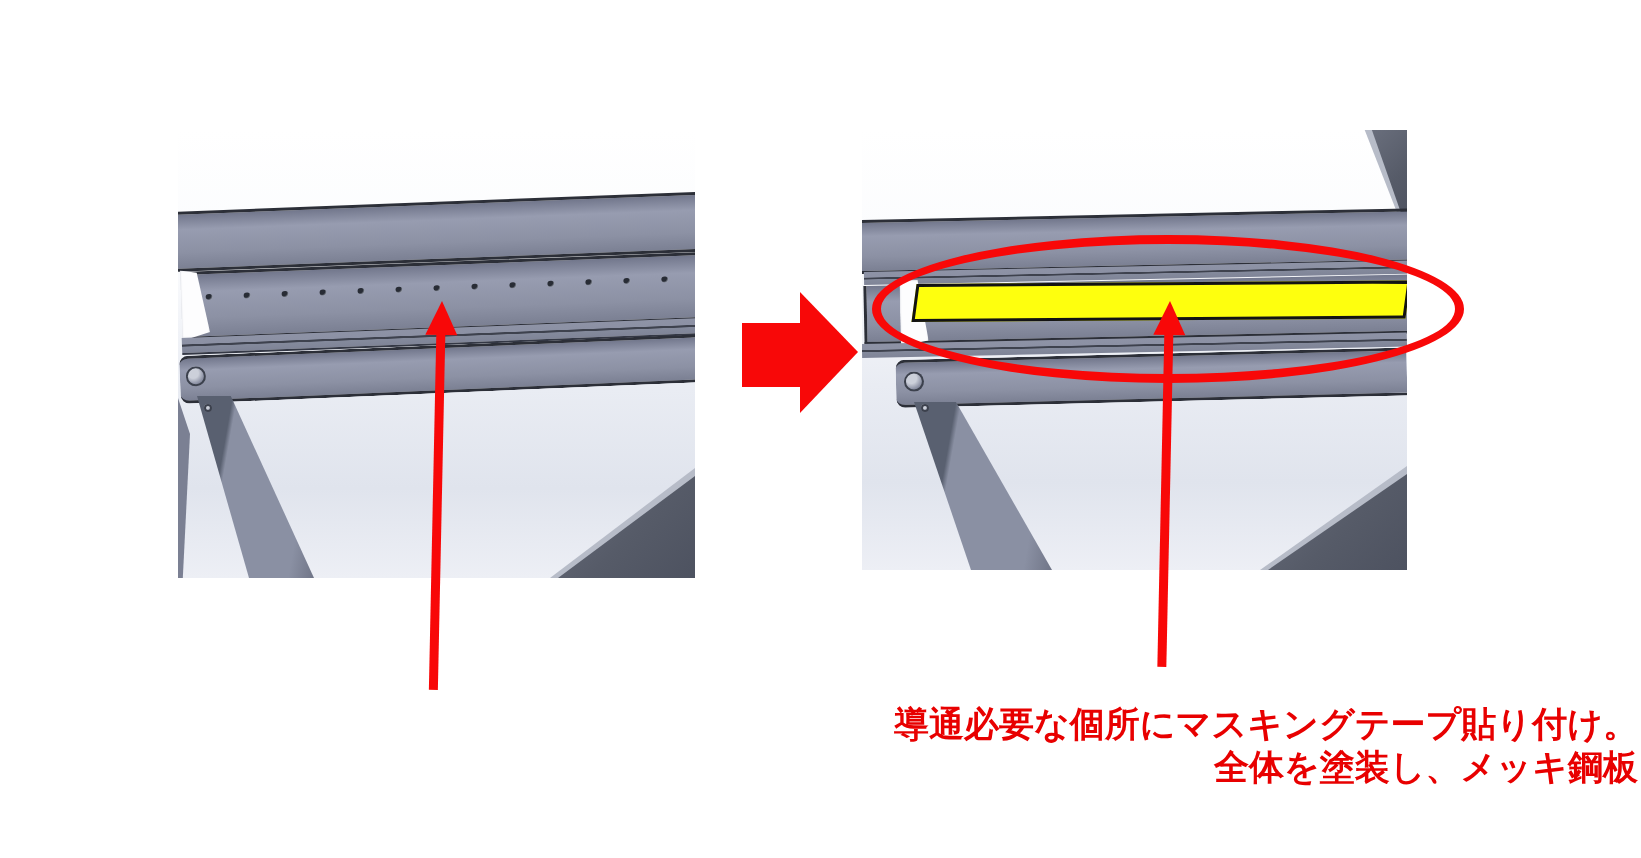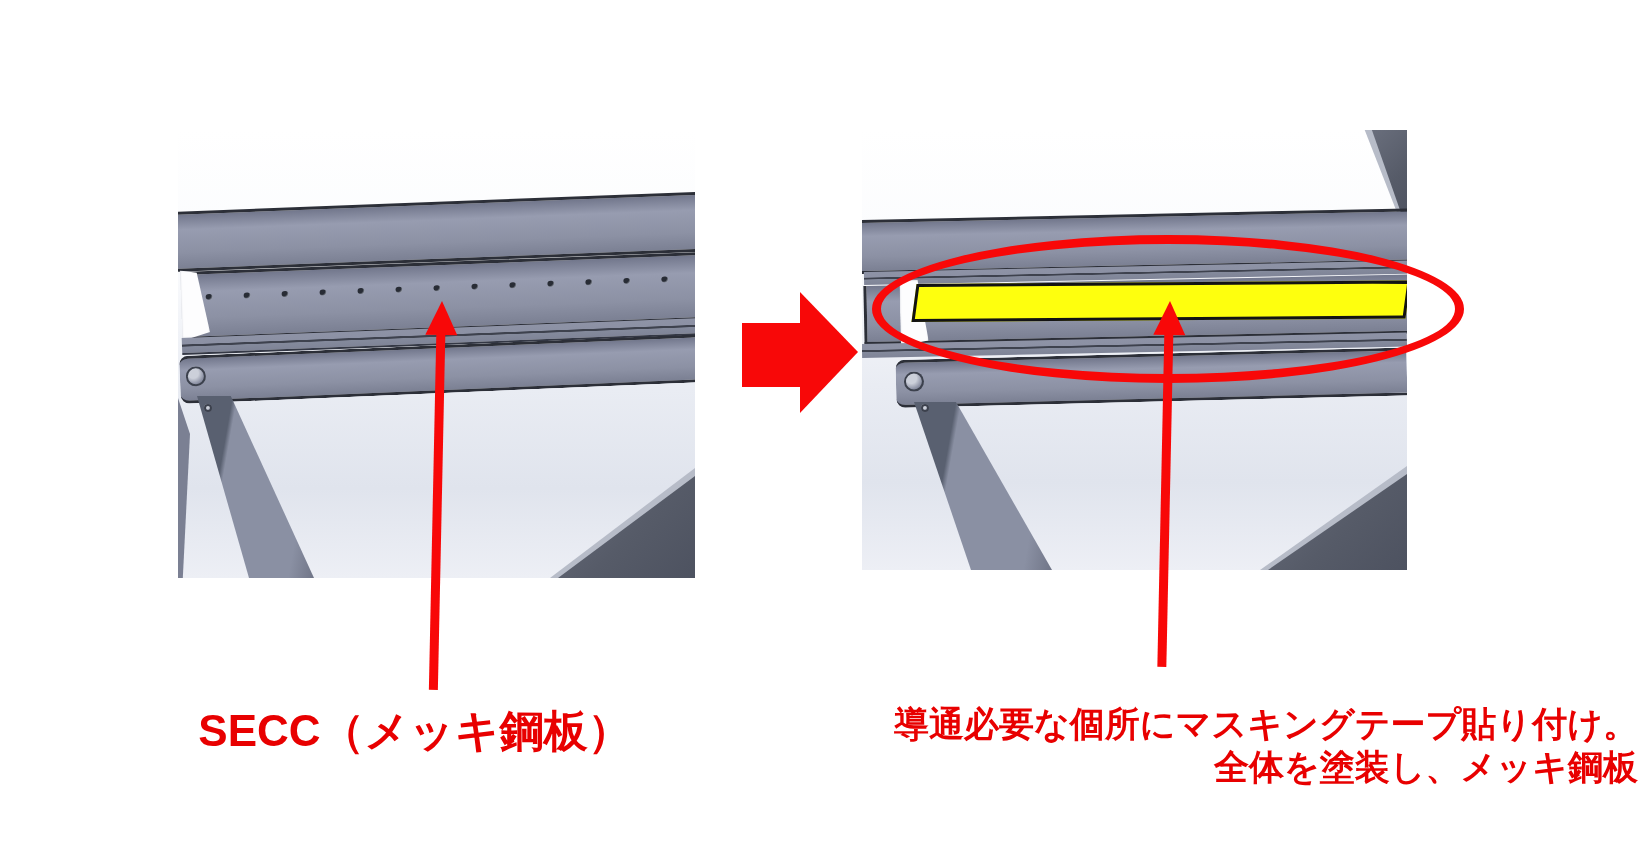--- a/index.html
+++ b/index.html
@@ -132,20 +132,19 @@
   <div class="arrow-group" style="left:426px;top:301px;width:32px;height:389px;transform:rotate(1.2deg);transform-origin:50% 0;">
     <div class="tri-up abs" style="left:0;top:0;"></div>
     <div class="arrow-line" style="left:11px;top:32px;width:9px;height:357px;"></div>
   </div>
 
   <div class="arrow-group" style="left:1154px;top:301px;width:32px;height:366px;transform:rotate(1.2deg);transform-origin:50% 0;">
     <div class="tri-up abs" style="left:0;top:0;"></div>
     <div class="arrow-line" style="left:11px;top:32px;width:9px;height:334px;"></div>
   </div>
 
-  <div class="abs caption" id="label-left">SECC（メッキ鋼板）</div>
 
   <div class="abs caption" id="caption-right">
     <div>導通必要な個所にマスキングテープ貼り付け。</div>
     <div>全体を塗装し、メッキ鋼板</div>
   </div>
 
 </div>
 
 </body></html>

